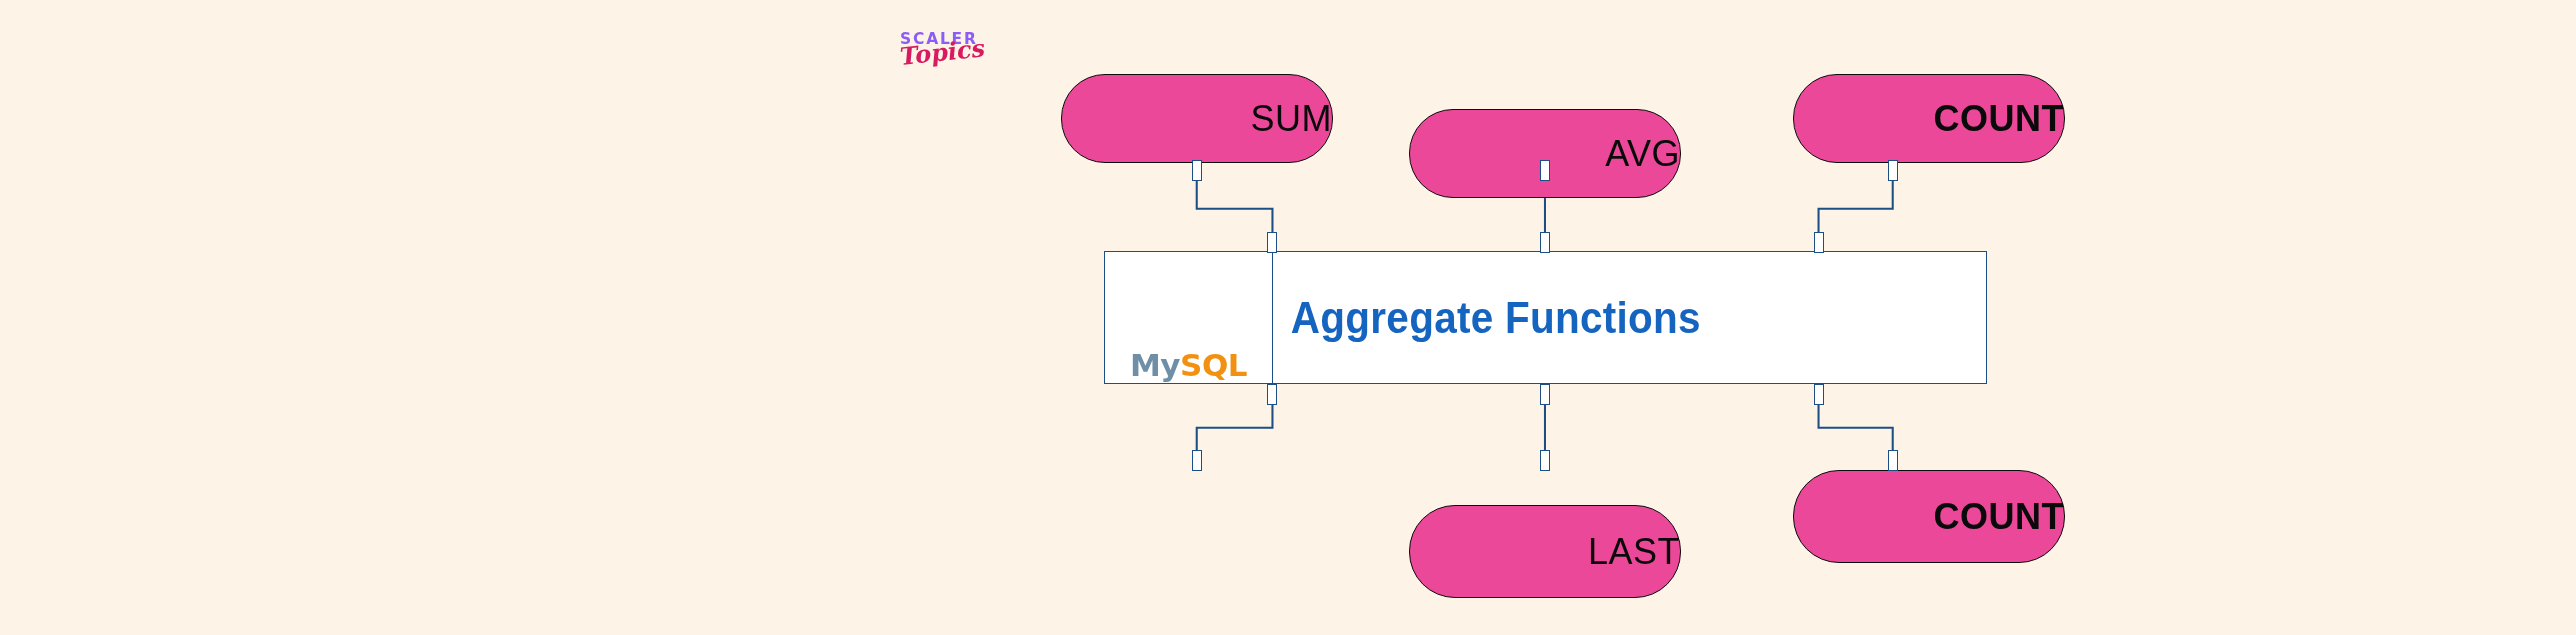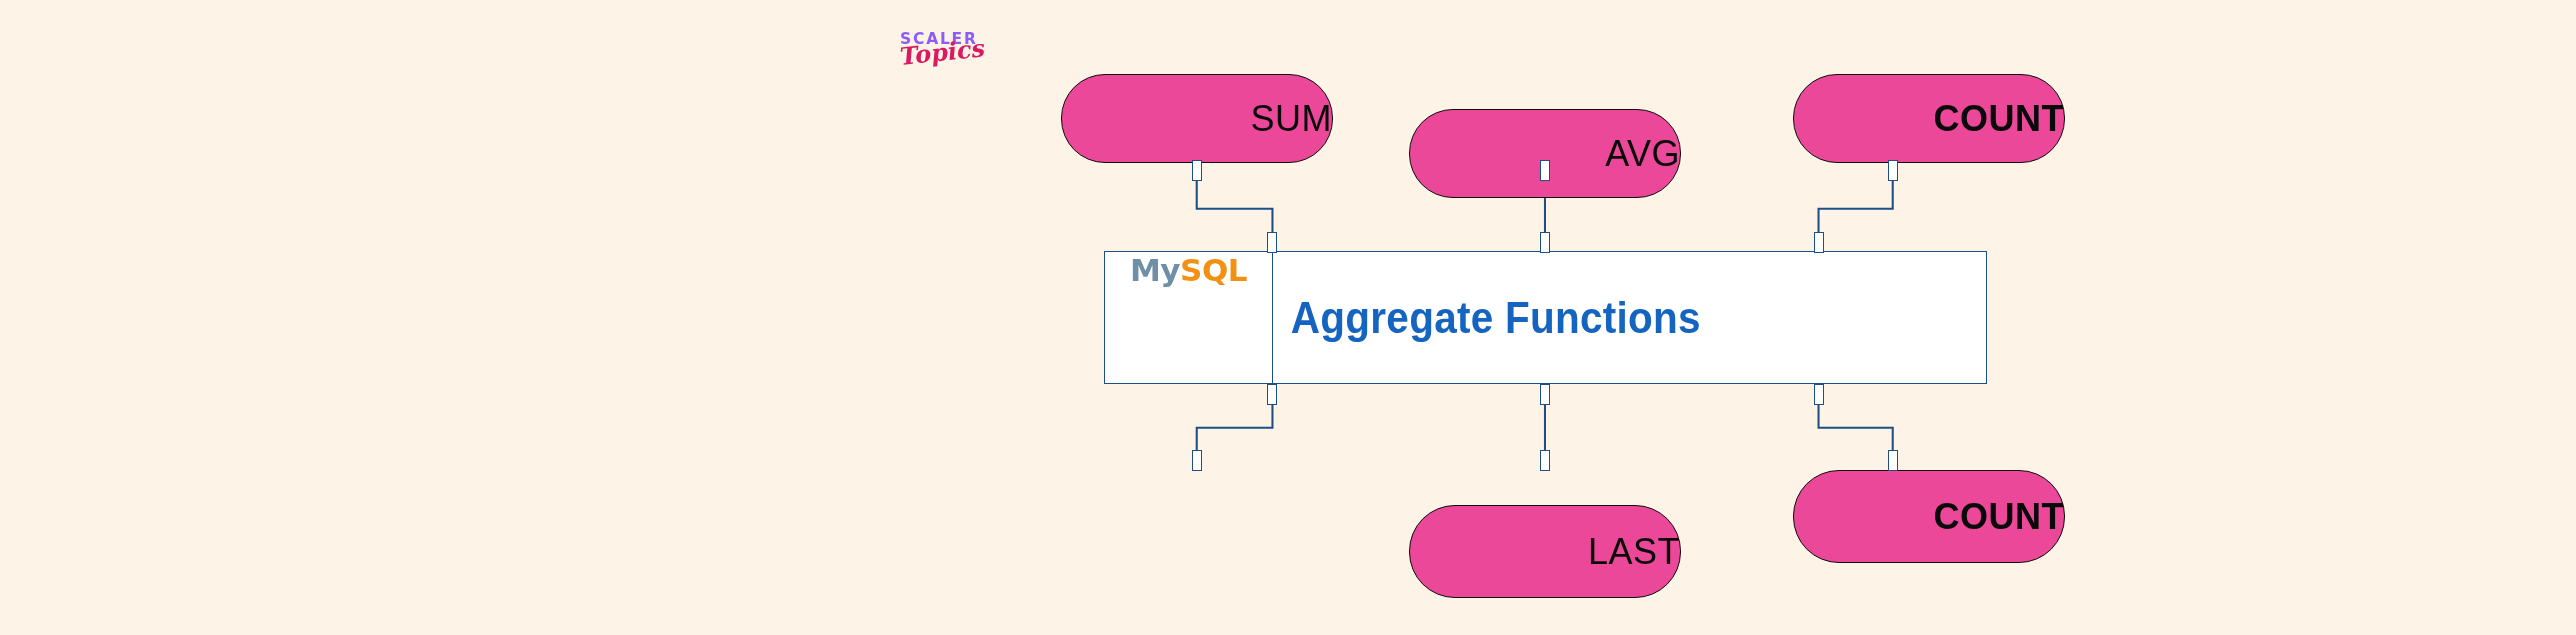--- a/index.html
+++ b/index.html
@@ -62,21 +62,21 @@
     width:883px;height:133px;
     background:#FFFFFF;
     border:1.5px solid #1B4F86;
     box-sizing:border-box;
     display:flex;align-items:stretch;
   }
   .logo-cell{
     width:168px;
     border-right:1.5px solid #1B4F86;
     box-sizing:border-box;
-    display:flex;align-items:flex-start;justify-content:center;
+    display:flex;align-items:flex-end;justify-content:center;
   }
   .mysql-wordmark{
     font-family:"DejaVu Sans", sans-serif;
     font-size:31px;
     font-weight:600;
     letter-spacing:-0.5px;
     white-space:nowrap;
   }
   .mysql-my{color:#6E8FA6;}
   .mysql-sql{color:#F29111;}

